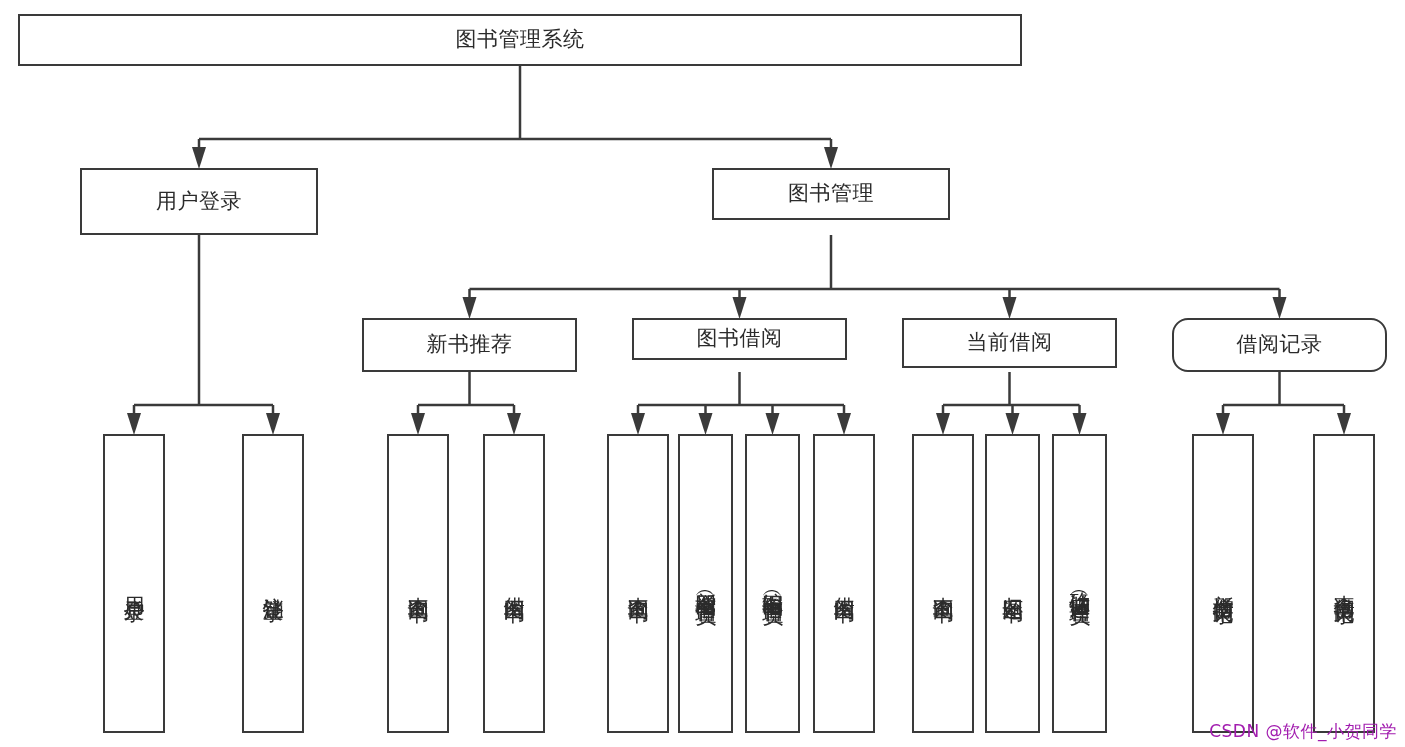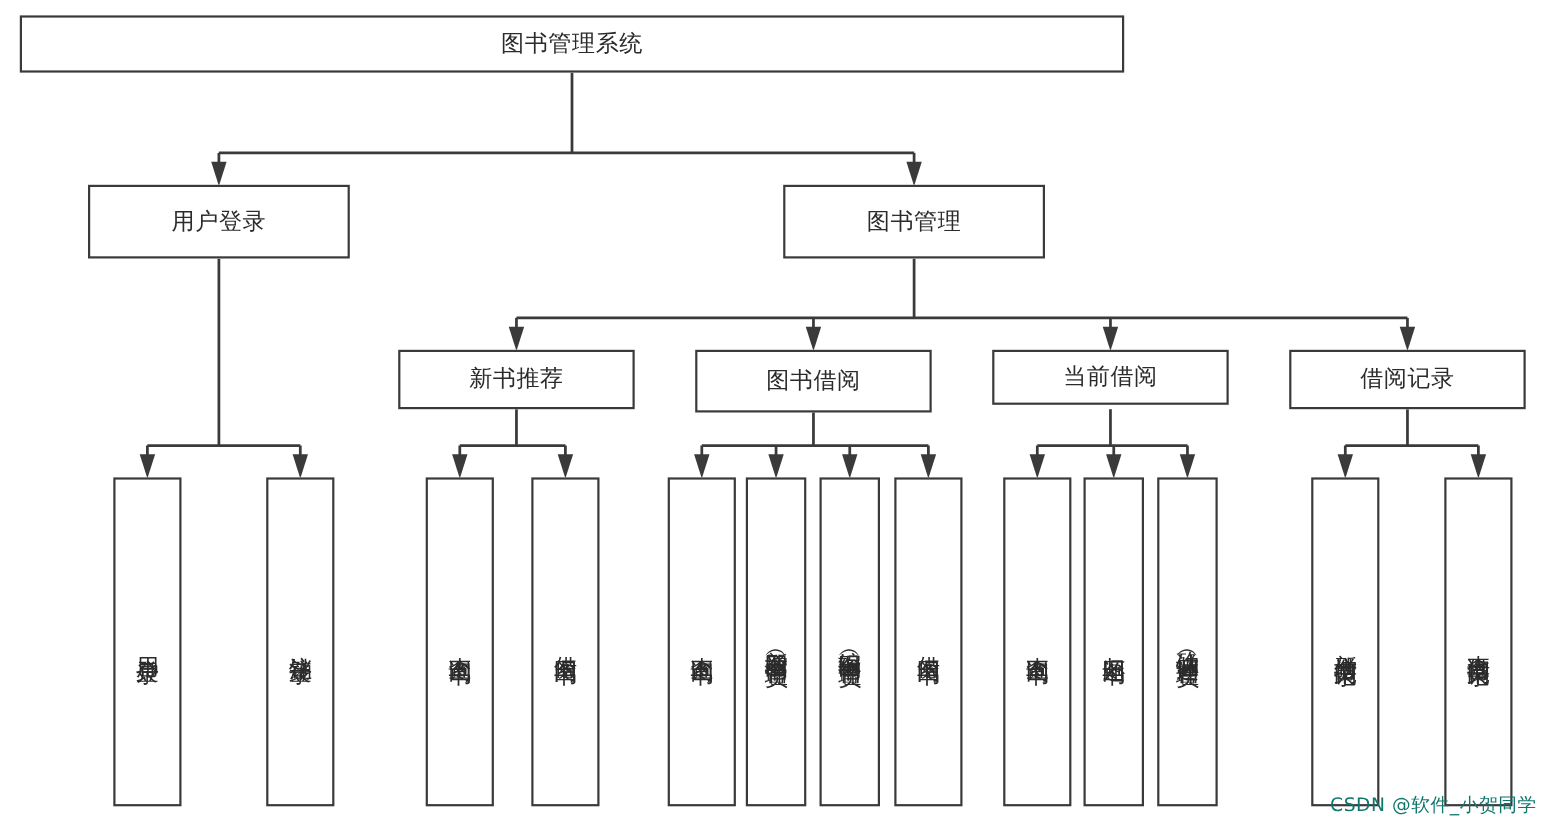--- a/index.html
+++ b/index.html
@@ -55,21 +55,21 @@
     writing-mode: vertical-rl;
     text-orientation: upright;
     white-space: nowrap;
     display: block;
   }
   .watermark {
     position: absolute;
     right: 8px;
     bottom: 4px;
     font-size: 17px;
-    color: #0f766e;
+    color: #a21caf;
     letter-spacing: 0.5px;
     white-space: nowrap;
     font-family: "DejaVu Sans", "Liberation Sans", sans-serif;
   }
 </style>
 </head>
 <body>
 
 <div id="canvas">
   <svg id="edges" viewBox="0 0 1405 747" width="1405" height="747">
@@ -125,33 +125,33 @@
       <path d="M1216,413 L1230,413 L1223,435 Z" fill="#3a3a3a"></path>
       <line x1="1344" y1="405" x2="1344" y2="416" stroke="#3a3a3a" stroke-width="2.5"></line>
       <path d="M1337,413 L1351,413 L1344,435 Z" fill="#3a3a3a"></path>
     </svg>
   <div class="node horiz" style="left: 18px; top: 14px; width: 1004px; height: 52px;">
       <span class="hlabel">图书管理系统</span>
     </div>
     <div class="node horiz" style="left: 80px; top: 168px; width: 238px; height: 67px;">
       <span class="hlabel">用户登录</span>
     </div>
-    <div class="node horiz" style="left: 712px; top: 168px; width: 238px; height: 67px;">
+    <div class="node horiz" style="left: 712px; top: 168px; width: 238px; height: 52px;">
       <span class="hlabel">图书管理</span>
     </div>
     <div class="node horiz" style="left: 362px; top: 318px; width: 215px; height: 54px; text-align: center;">
       <span class="hlabel">新书推荐</span>
     </div>
-    <div class="node horiz" style="left: 632px; top: 318px; width: 215px; height: 57px;">
+    <div class="node horiz" style="left: 632px; top: 318px; width: 215px; height: 42px;">
       <span class="hlabel">图书借阅</span>
     </div>
     <div class="node horiz" style="left: 902px; top: 318px; width: 215px; height: 50px;">
       <span class="hlabel">当前借阅</span>
     </div>
-    <div class="node horiz" style="left: 1172px; top: 318px; width: 215px; height: 54px;">
+    <div class="node horiz" style="left: 1172px; top: 318px; width: 215px; height: 54px; border-radius: 16px;">
       <span class="hlabel">借阅记录</span>
     </div>
     <div class="node vert" style="left: 103px; top: 434px; width: 62px; height: 299px;">
       <span class="vlabel">用户登录</span>
     </div>
     <div class="node vert" style="left: 242px; top: 434px; width: 62px; height: 299px;">
       <span class="vlabel">注销登录</span>
     </div>
     <div class="node vert" style="left: 387px; top: 434px; width: 62px; height: 299px;">
       <span class="vlabel">查询图书</span>

